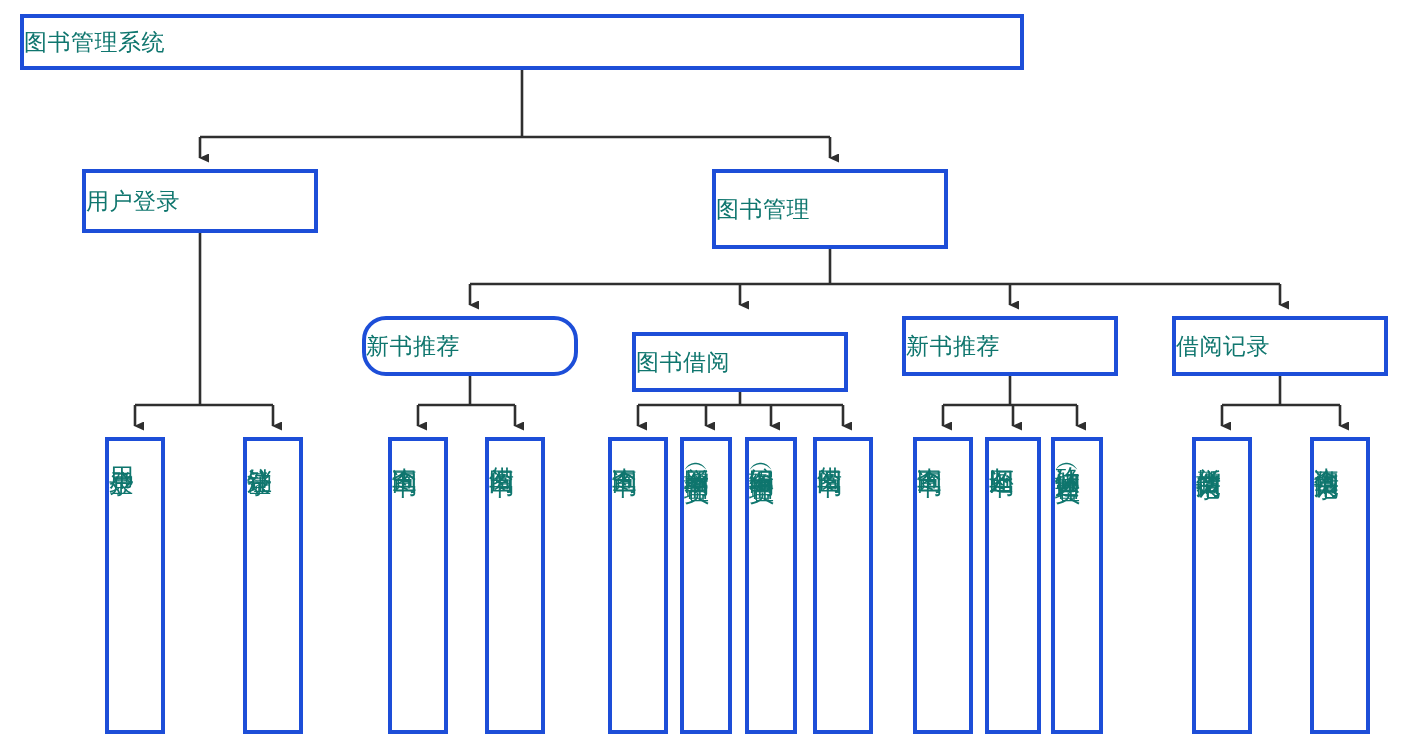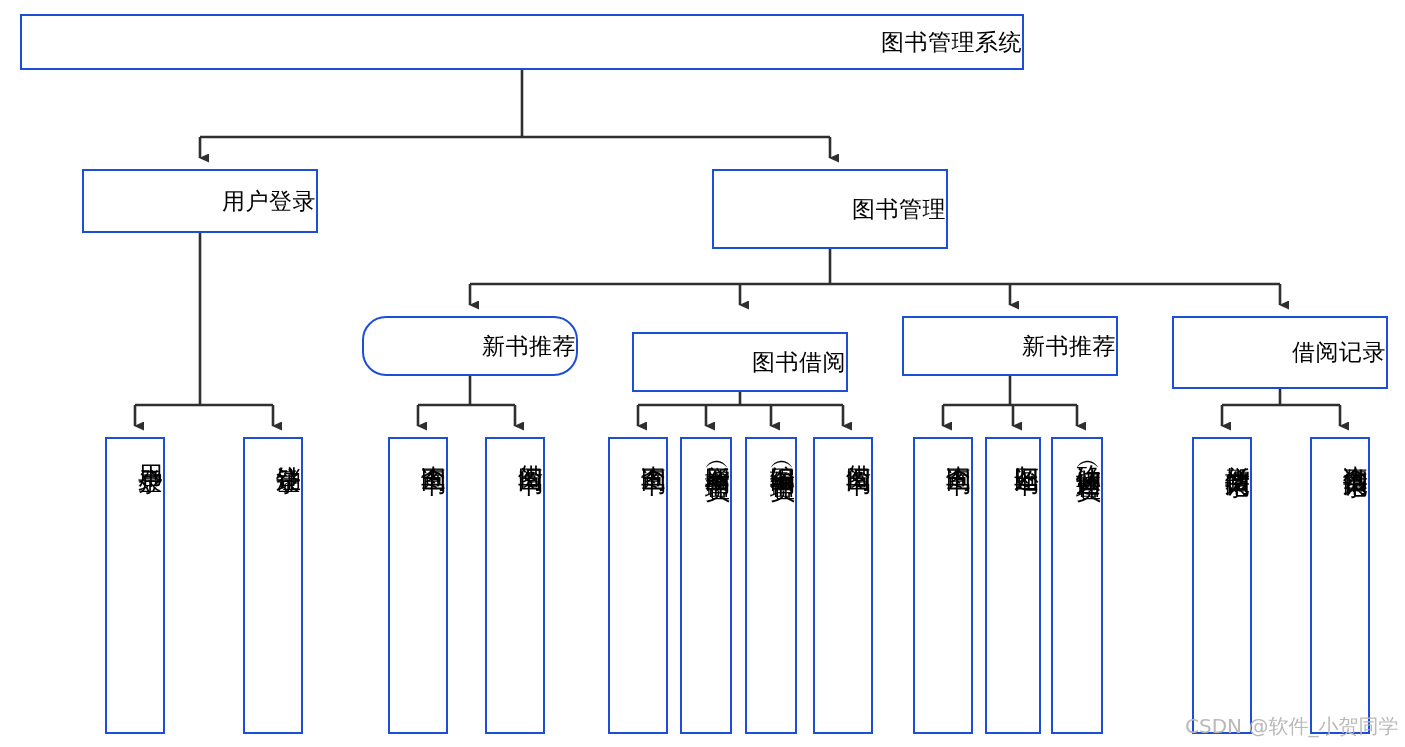--- a/index.html
+++ b/index.html
@@ -22,25 +22,25 @@
     position: absolute;
     left: 0;
     top: 0;
     width: 1405px;
     height: 747px;
   }
   .node {
     position: absolute;
     box-sizing: border-box;
     background: #ffffff;
-    border: 2px solid #1d4ed8;
+    border: 4px solid #1d4ed8;
     display: flex;
     align-items: center;
-    justify-content: flex-end;
-    color: #000000;
+    justify-content: flex-start;
+    color: #0f766e;
   }
   .node-label {
     display: block;
     text-align: center;
     line-height: 1.05;
     letter-spacing: 0.5px;
     white-space: nowrap;
   }
   
   .node.horizontal .node-label {
@@ -127,21 +127,21 @@
       </div>
       <div class="node horizontal" style="left: 362px; top: 316px; width: 216px; height: 60px; border-radius: 24px;">
         <span class="node-label">新书推荐</span>
       </div>
       <div class="node horizontal" style="left: 632px; top: 332px; width: 216px; height: 60px;">
         <span class="node-label">图书借阅</span>
       </div>
       <div class="node horizontal" style="left: 902px; top: 316px; width: 216px; height: 60px;">
         <span class="node-label">新书推荐</span>
       </div>
-      <div class="node horizontal" style="left: 1172px; top: 316px; width: 216px; height: 73px; padding-left: 9px;">
+      <div class="node horizontal" style="left: 1172px; top: 316px; width: 216px; height: 60px;">
         <span class="node-label">借阅记录</span>
       </div>
       <div class="node vertical" style="left: 105px; top: 437px; width: 60px; height: 297px;">
         <span class="node-label">用户登录</span>
       </div>
       <div class="node vertical" style="left: 243px; top: 437px; width: 60px; height: 297px;">
         <span class="node-label">注销登录</span>
       </div>
       <div class="node vertical" style="left: 388px; top: 437px; width: 60px; height: 297px;">
         <span class="node-label">查询图书</span>
@@ -171,15 +171,14 @@
         <span class="node-label">确认归还（管理员）</span>
       </div>
       <div class="node vertical" style="left: 1192px; top: 437px; width: 60px; height: 297px;">
         <span class="node-label">新增借阅记录</span>
       </div>
       <div class="node vertical" style="left: 1310px; top: 437px; width: 60px; height: 297px;">
         <span class="node-label">查询借阅记录</span>
       </div>
     </div>
 
-  <div class="watermark" style="left: 1185px; top: 713px; color: rgb(185, 185, 185);">CSDN @软件_小贺同学</div>
 
 </div>
 
 </body></html>

